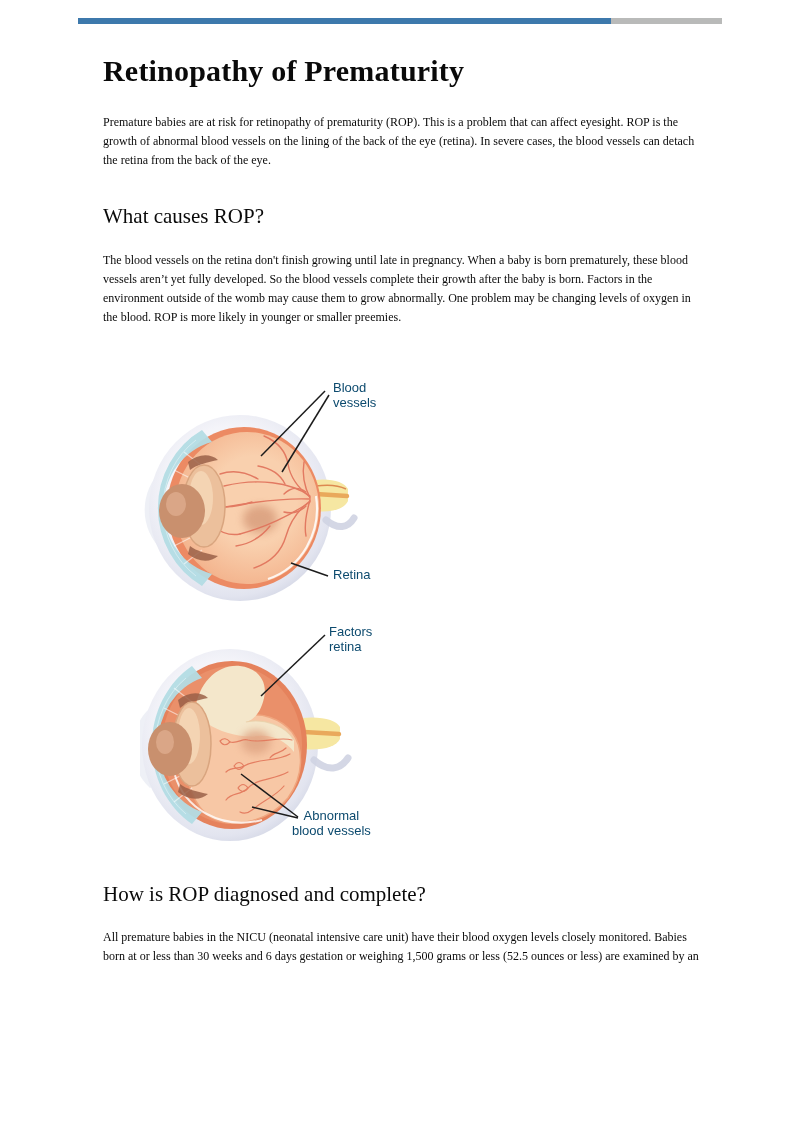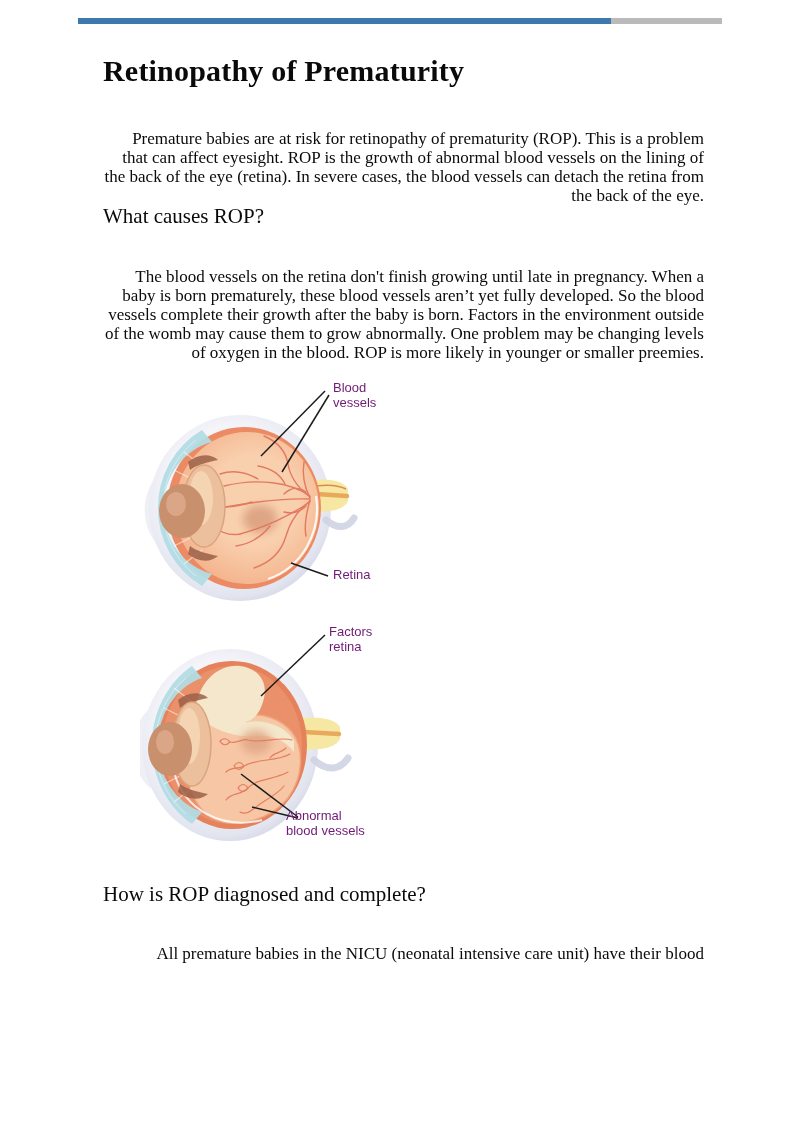--- a/index.html
+++ b/index.html
@@ -10,32 +10,32 @@
   .rule{position:absolute;left:78px;width:644px;height:6px;background:#b9bab9;}
   .rule .accent{position:absolute;left:0;top:0;height:100%;width:533px;background:#3d79ac;}
   .rule.top{top:18px;}
   .rule.bottom{top:1097px;}
   h1.doc-title{
     position:absolute;left:103px;top:54px;margin:0;
     font-size:30px;font-weight:bold;letter-spacing:0.2px;
   }
   .para{
     position:absolute;left:103px;width:601px;
-    font-size:17px;line-height:19px;text-align:right;margin-top:16px;
+    font-size:12px;line-height:19px;text-align:left;
   }
   .h2{
     position:absolute;left:103px;margin:0;
     font-size:21px;font-weight:normal;
   }
   .fig{position:absolute;left:140px;width:360px;}
   .fig svg{position:absolute;left:0;top:0;}
   .fig-label{
     position:absolute;
     font-family:"Liberation Sans",sans-serif;
-    font-size:13px;line-height:15px;color:#701a75;
+    font-size:13px;line-height:15px;color:#0c4a6e;
     white-space:pre-line;
   }
   .footer-text{
     position:absolute;left:78px;top:1105px;width:644px;
     display:flex;justify-content:space-between;
     font-family:"Liberation Sans",sans-serif;font-style:italic;
     font-size:9.5px;color:#8a8a8a;
   }
 </style>
 </head>
@@ -206,21 +206,21 @@
       <ellipse cx="25" cy="122" rx="9" ry="12" fill="#dba98a" opacity="0.9"></ellipse>
 
       <g stroke="#1c1c1c" stroke-width="1.5">
         <line x1="185" y1="15" x2="121" y2="76"></line>
         <line x1="158" y1="197" x2="101" y2="154"></line>
         <line x1="158" y1="198" x2="112" y2="187"></line>
       </g>
     </svg>
     <div class="fig-label" style="left:189px;top:4px;">Factors
 retina</div>
-    <div class="fig-label" style="left:146px;top:188px;">Abnormal
+    <div class="fig-label" style="left:152px;top:188px;text-align:center;">Abnormal
 blood vessels</div>
   </div>
 
   <div class="h2" style="top:882px;">How is ROP diagnosed and complete?</div>
   <div class="para" style="top:928px;">All premature babies in the NICU (neonatal intensive care unit) have their blood oxygen levels closely monitored. Babies born at or less than 30 weeks and 6 days gestation or weighing 1,500 grams or less (52.5 ounces or less) are examined by an eye care provider (ophthalmologist). Eye exams can also be done by a trained member of the healthcare team using a special camera to look at the back of the eye.</div>
 
   <div class="rule bottom">
     <div class="accent"></div>
   </div>
 

